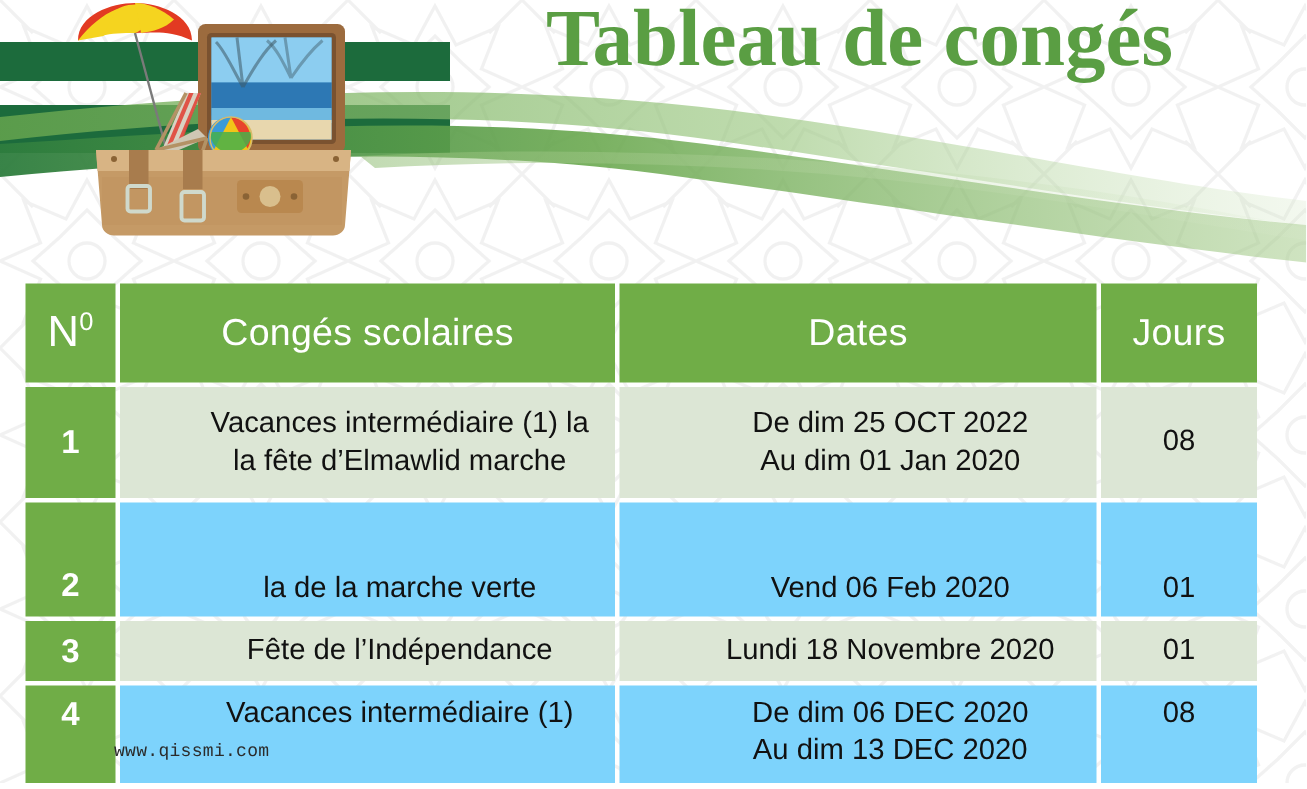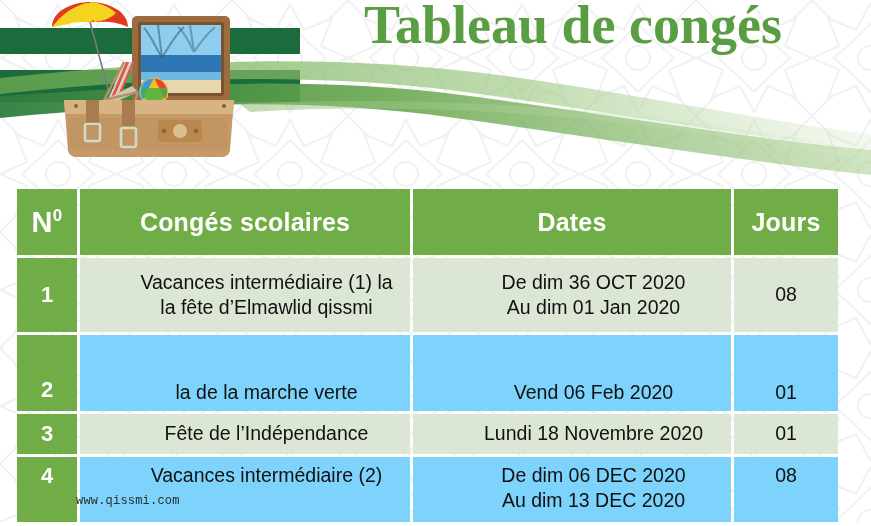--- a/index.html
+++ b/index.html
@@ -100,21 +100,21 @@
   table.conges th,
   table.conges td {
     padding: 0;
     margin: 0;
     vertical-align: middle;
   }
   
   .hdr {
     background: #70AD47;
     color: #ffffff;
-    font-weight: bold;
+    font-weight: normal;
     text-align: center;
     height: 66px;
     font-size: 25px;
     letter-spacing: 0.2px;
   }
   .hdr-no { font-size: 29px; }
   .hdr-no sup { font-size: 17px; vertical-align: super; }
 
   
   .num {
@@ -285,24 +285,24 @@
           <th class="hdr">Congés scolaires</th>
           <th class="hdr">Dates</th>
           <th class="hdr">Jours</th>
         </tr>
       </thead>
       <tbody>
         <tr class="row1">
           <td class="num">1</td>
           <td class="cell shade-a cell-lines">
             <span>Vacances intermédiaire (1) la</span>
-            <span>la fête d’Elmawlid qissmi</span>
+            <span>la fête d’Elmawlid marche</span>
           </td>
           <td class="cell shade-a cell-lines">
-            <span>De dim 36 OCT 2020</span>
+            <span>De dim 25 OCT 2022</span>
             <span>Au dim 01 Jan 2020</span>
           </td>
           <td class="cell shade-a">08</td>
         </tr>
         <tr class="row2">
           <td class="num">2</td>
           <td class="cell shade-b cell-lines">
             <span>la de la marche verte</span>
           </td>
           <td class="cell shade-b cell-lines">
@@ -316,21 +316,21 @@
             <span>Fête de l’Indépendance</span>
           </td>
           <td class="cell shade-a cell-lines">
             <span>Lundi 18 Novembre 2020</span>
           </td>
           <td class="cell shade-a">01</td>
         </tr>
         <tr class="row4">
           <td class="num">4</td>
           <td class="cell shade-b cell-lines">
-            <span>Vacances intermédiaire (2)</span>
+            <span>Vacances intermédiaire (1)</span>
           </td>
           <td class="cell shade-b cell-lines">
             <span>De dim 06 DEC 2020</span>
             <span>Au dim 13 DEC 2020</span>
           </td>
           <td class="cell shade-b">08</td>
         </tr>
       </tbody>
     </table>
   </div>

